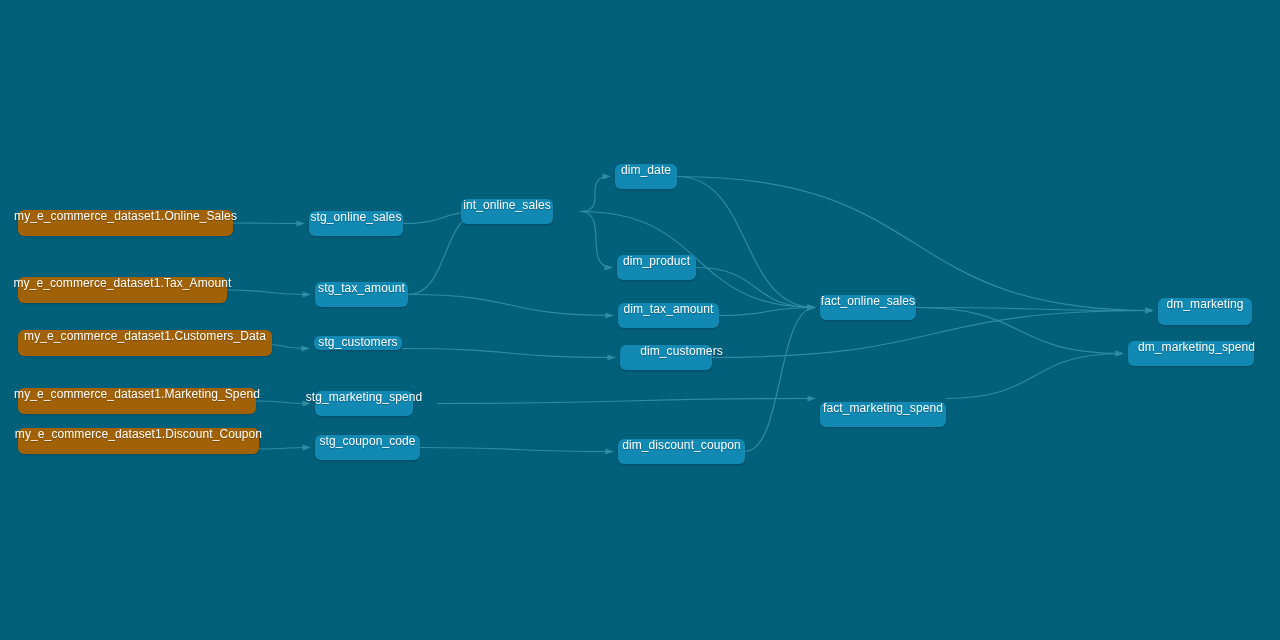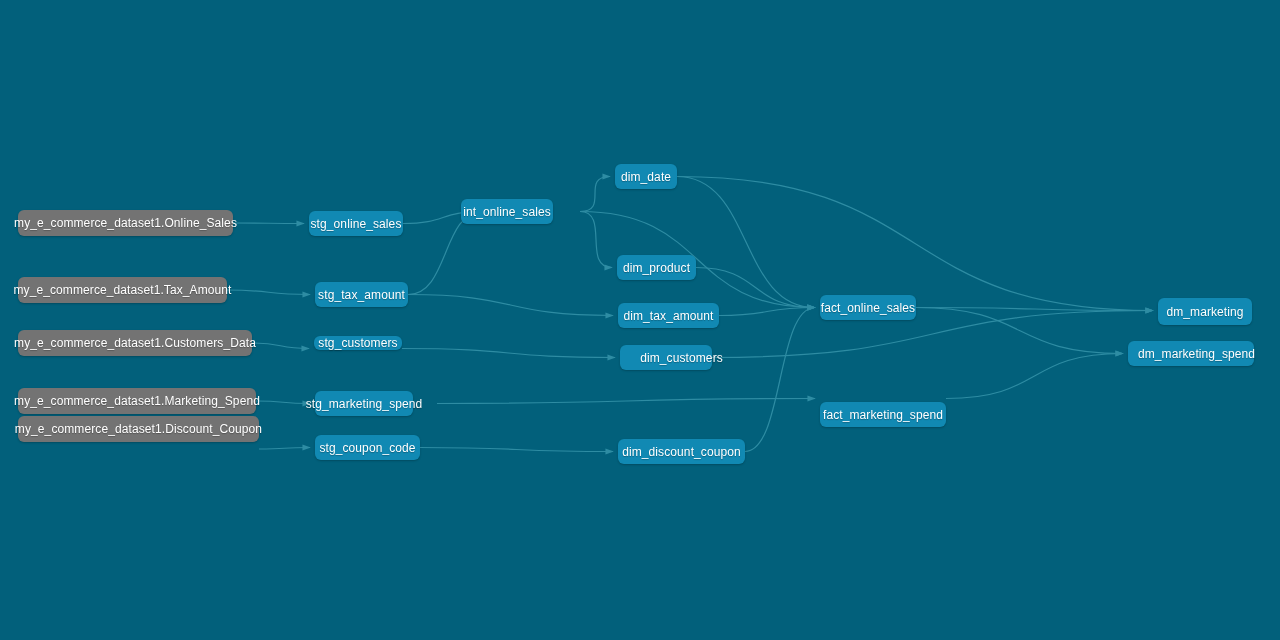--- a/index.html
+++ b/index.html
@@ -22,36 +22,36 @@
     position: absolute;
     left: 0; top: 0;
     width: 1280px;
     height: 640px;
     pointer-events: none;
   }
   .lineage-node {
     position: absolute;
     box-sizing: border-box;
     display: flex;
-    align-items: center;
+    align-items: flex-start;
     justify-content: center;
     border-radius: 6px;
     color: #ffffff;
     font-size: 12px;
     letter-spacing: 0.1px;
     white-space: nowrap;
     padding: 0 9px;
     line-height: 1;
     text-shadow: 0 1px 1px rgba(0,0,0,0.28);
     box-shadow: 0 1px 2px rgba(0,0,0,0.22);
     user-select: none;
     cursor: pointer;
   }
   .lineage-node.source {
-    background: #737373;
+    background: #a16207;
   }
   .lineage-node.model {
     background: #1189b3;
   }
   .node-label {
     pointer-events: none;
   }
 </style>
 </head>
 <body>
@@ -87,27 +87,27 @@
       <path d="M 916 307.5 C 1029.85 307.5, 1009.15 353.5, 1123 353.5" fill="none" stroke="#2e8ca3" stroke-width="1.2" marker-end="url(#arrow)"></path>
       <path d="M 946 398.5 C 1043.35 398.5, 1025.65 353.5, 1123 353.5" fill="none" stroke="#2e8ca3" stroke-width="1.2" marker-end="url(#arrow)"></path>
     </svg>
   <div id="node-layer">
       <div class="lineage-node source" style="left: 18px; top: 210px; width: 215px; height: 26px;">
         <span class="node-label">my_e_commerce_dataset1.Online_Sales</span>
       </div>
       <div class="lineage-node source" style="left: 18px; top: 277px; width: 209px; height: 26px;">
         <span class="node-label">my_e_commerce_dataset1.Tax_Amount</span>
       </div>
-      <div class="lineage-node source" style="left: 18px; top: 330px; width: 234px; height: 26px;">
+      <div class="lineage-node source" style="left: 18px; top: 330px; width: 254px; height: 26px;">
         <span class="node-label">my_e_commerce_dataset1.Customers_Data</span>
       </div>
       <div class="lineage-node source" style="left: 18px; top: 388px; width: 238px; height: 26px;">
         <span class="node-label">my_e_commerce_dataset1.Marketing_Spend</span>
       </div>
-      <div class="lineage-node source" style="left: 18px; top: 416px; width: 241px; height: 26px;">
+      <div class="lineage-node source" style="left: 18px; top: 428px; width: 241px; height: 26px;">
         <span class="node-label">my_e_commerce_dataset1.Discount_Coupon</span>
       </div>
       <div class="lineage-node model" style="left: 309px; top: 211px; width: 94px; height: 25px;">
         <span class="node-label">stg_online_sales</span>
       </div>
       <div class="lineage-node model" style="left: 315px; top: 282px; width: 93px; height: 25px;">
         <span class="node-label">stg_tax_amount</span>
       </div>
       <div class="lineage-node model" style="left: 314px; top: 336px; width: 88px; height: 14px;">
         <span class="node-label">stg_customers</span>

